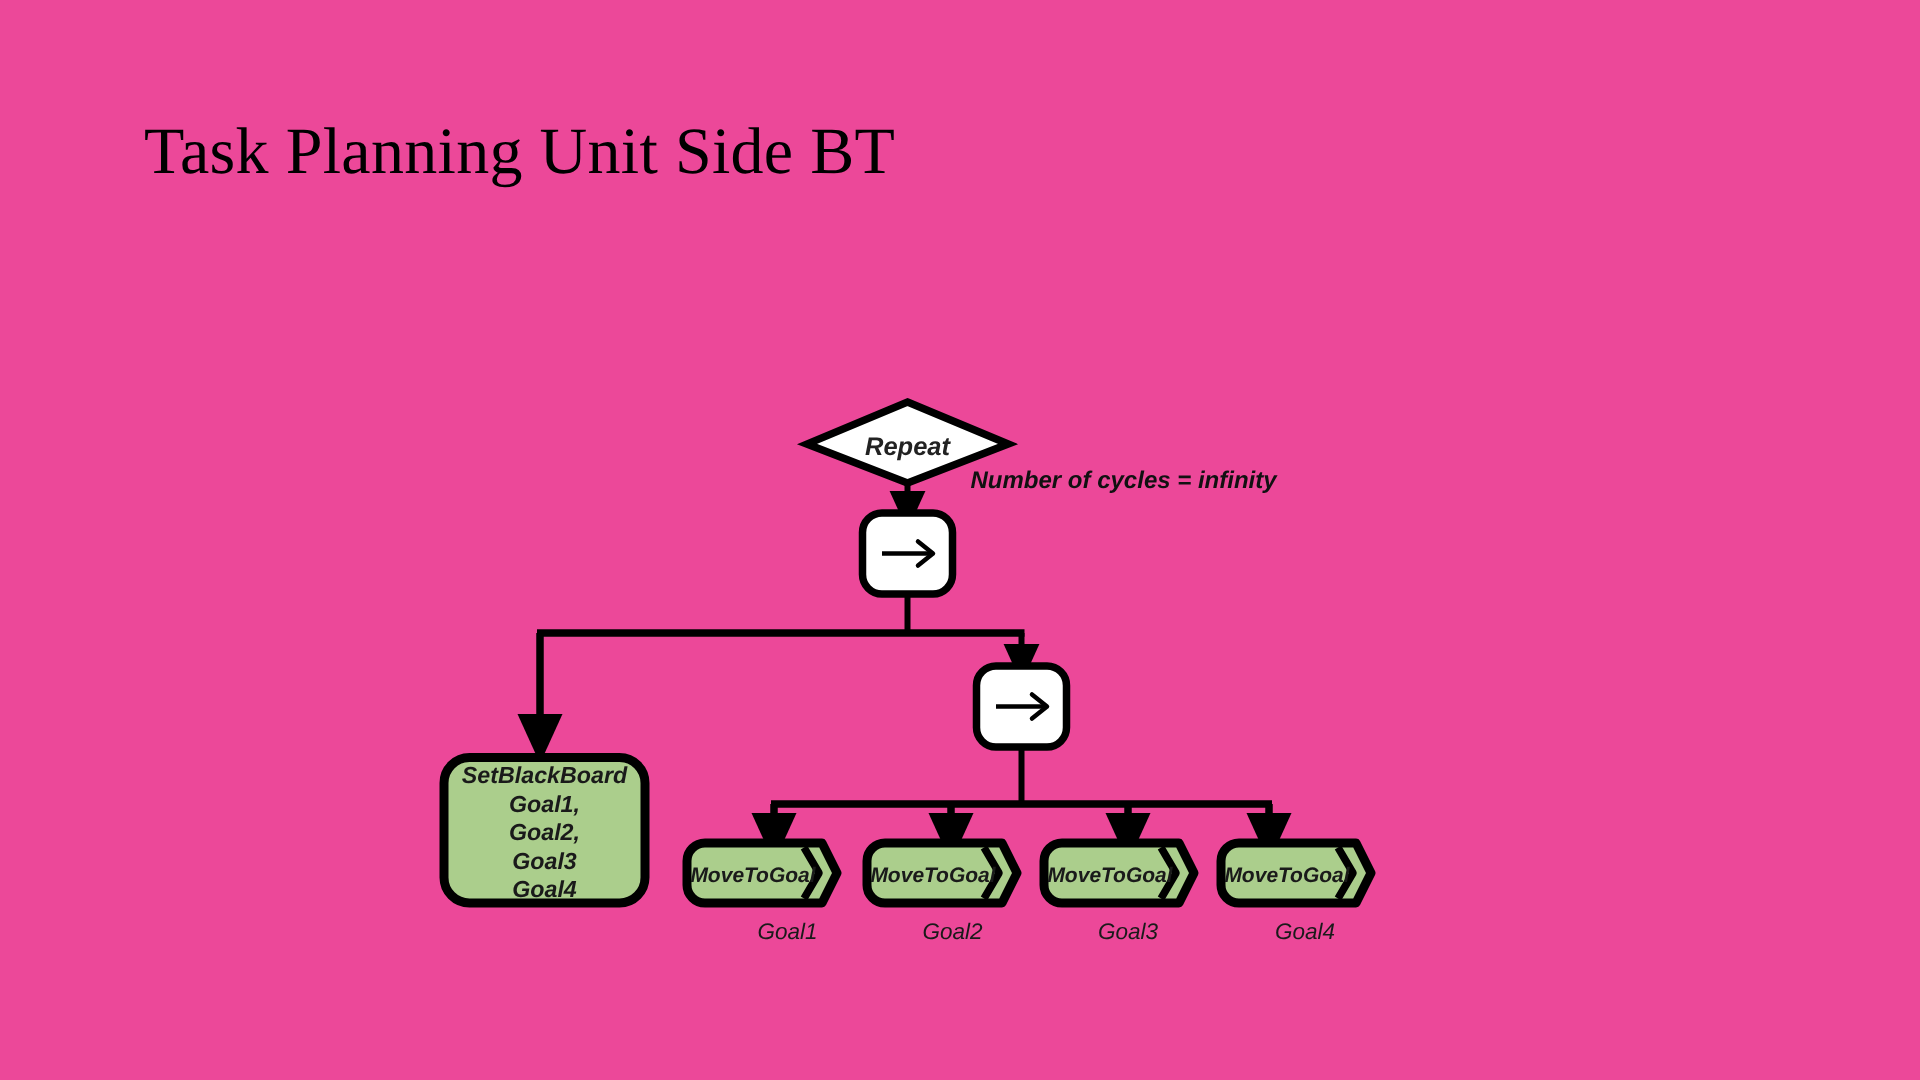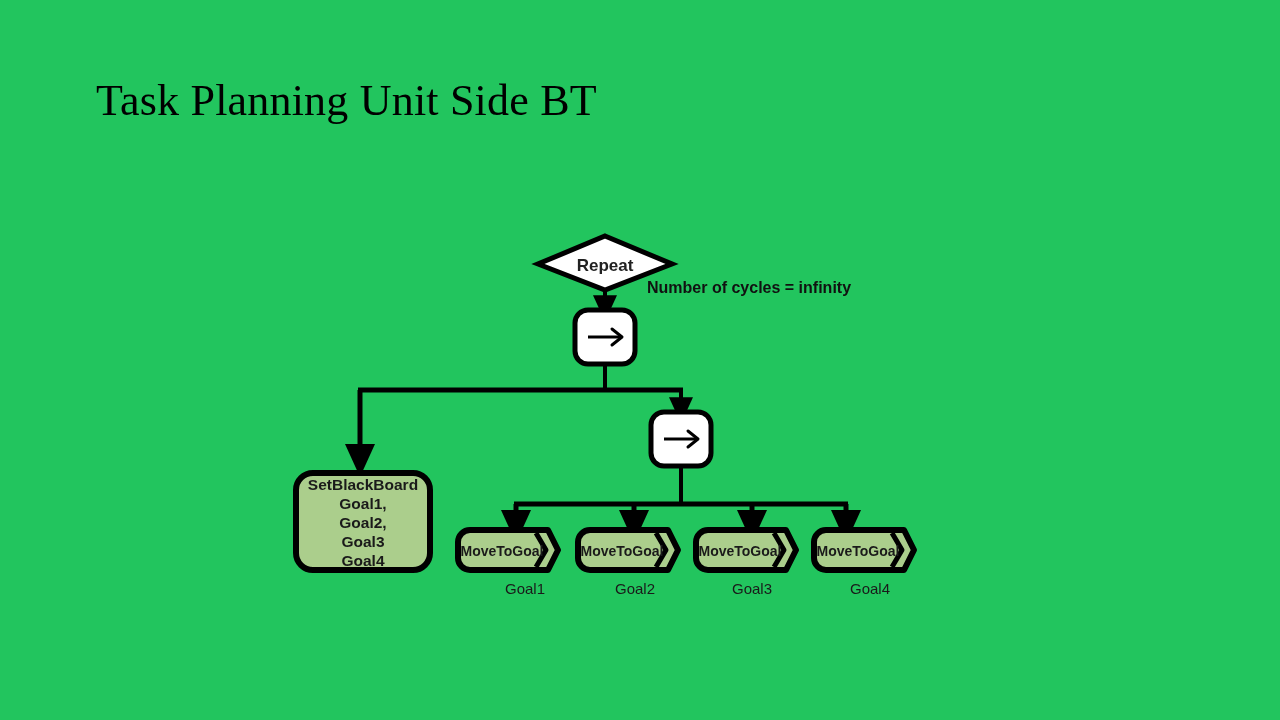--- a/index.html
+++ b/index.html
@@ -10,40 +10,41 @@
   body {
     width: 1280px;
     height: 720px;
     overflow: hidden;
     font-family: "Liberation Sans", sans-serif;
     position: relative;
   }
   .slide {
     position: absolute;
     inset: 0;
-    background: #22c55e;
+    background: #ec4899;
   }
   .slide-title {
     position: absolute;
     left: 96px;
     top: 76px;
     font-family: "Liberation Serif", serif;
     font-size: 44px;
     line-height: 1.15;
     color: #000000;
     font-weight: 400;
     white-space: nowrap;
     letter-spacing: 0.2px;
   }
   .diagram-wrap {
     position: absolute;
     left: 280px;
-    top: 224px;
+    top: 256px;
     width: 680px;
     height: 390px;
+    font-style: italic;
   }
   svg.bt-diagram {
     display: block;
     width: 680px;
     height: 390px;
   }
   .node-text {
     font-family: "Liberation Sans", sans-serif;
     font-weight: 700;
     fill: #1a1a1a;

